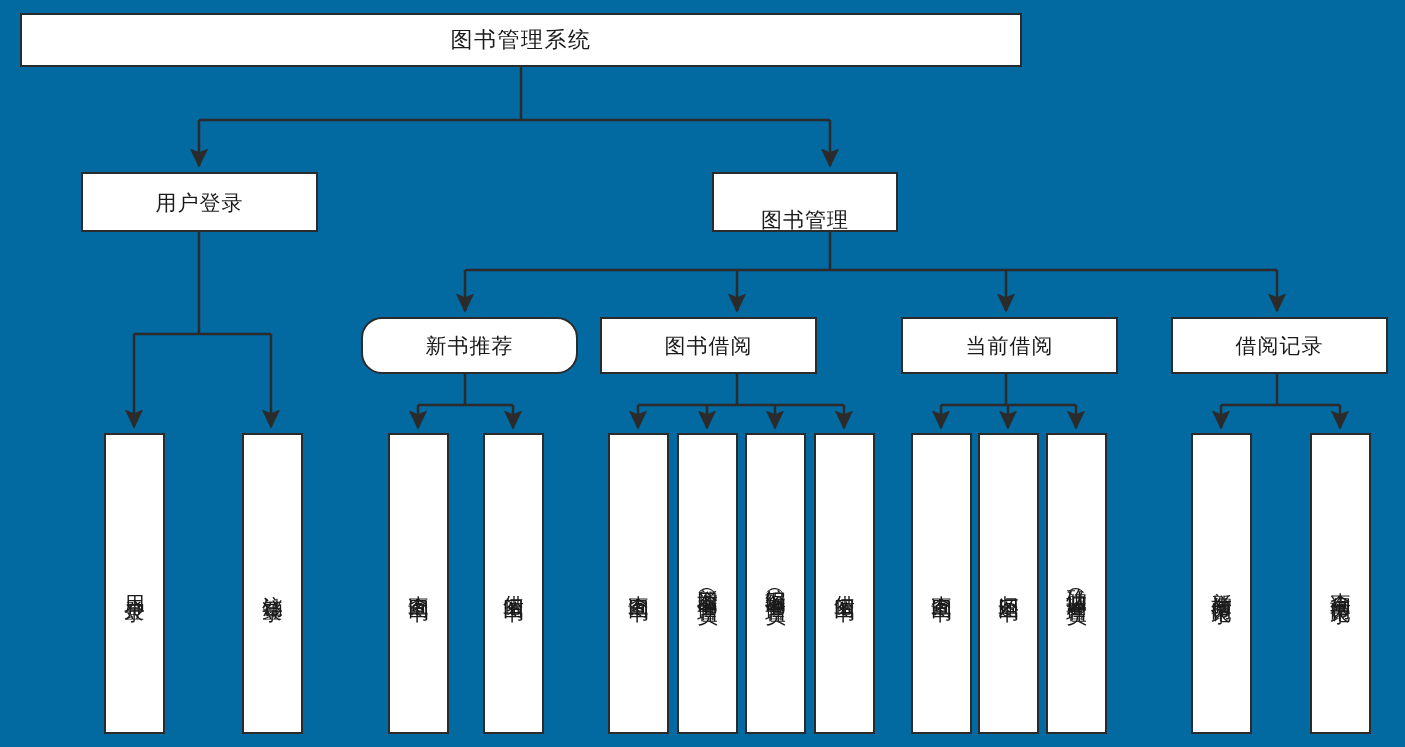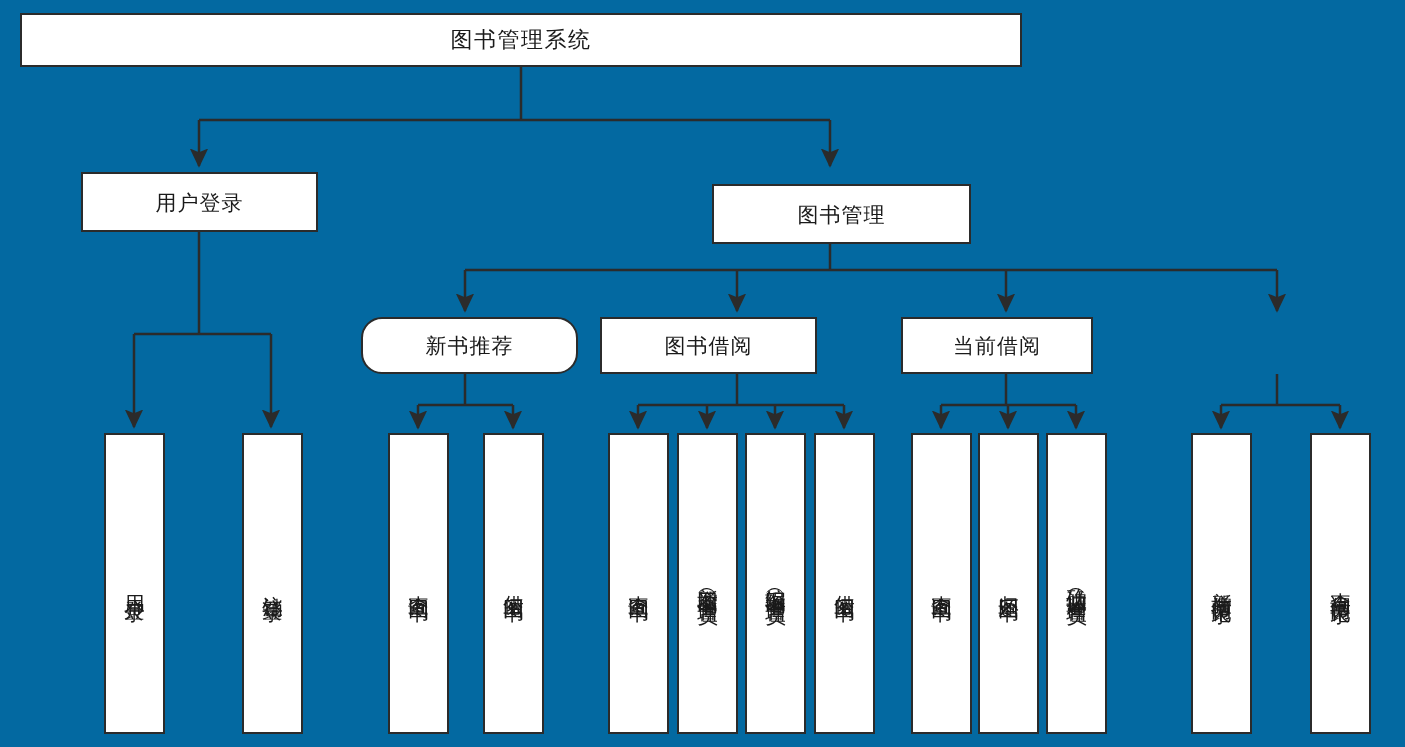--- a/index.html
+++ b/index.html
@@ -136,32 +136,35 @@
     </g>
   </svg>
 
   <div class="node horiz root" style="left:20px; top:13px; width:1002px; height:54px;">
     <span class="node-label">图书管理系统</span>
   </div>
 
   <div class="node horiz" style="left:81px; top:172px; width:237px; height:60px;">
     <span class="node-label">用户登录</span>
   </div>
-  <div class="node horiz" style="left:712px; top:184px; width:259px; height:60px;">
+  <div class="node horiz" style="left:712px; top:172px; width:186px; height:60px;align-items:flex-end;">
     <span class="node-label">图书管理</span>
   </div>
 
   <div class="node horiz" style="left:361px; top:317px; width:217px; height:57px;border-radius:21px;">
     <span class="node-label">新书推荐</span>
   </div>
   <div class="node horiz" style="left:600px; top:317px; width:217px; height:57px;">
     <span class="node-label">图书借阅</span>
   </div>
-  <div class="node horiz" style="left:901px; top:317px; width:192px; height:57px;">
+  <div class="node horiz" style="left:901px; top:317px; width:217px; height:57px;">
     <span class="node-label">当前借阅</span>
+  </div>
+  <div class="node horiz" style="left:1171px; top:317px; width:217px; height:57px;">
+    <span class="node-label">借阅记录</span>
   </div>
 
   <div class="node vert" style="left:104px; top:433px; width:61px; height:301px;">
     <span class="node-label">用户登录</span>
   </div>
   <div class="node vert" style="left:242px; top:433px; width:61px; height:301px;">
     <span class="node-label">注销登录</span>
   </div>
 
   <div class="node vert" style="left:388px; top:433px; width:61px; height:301px;">

